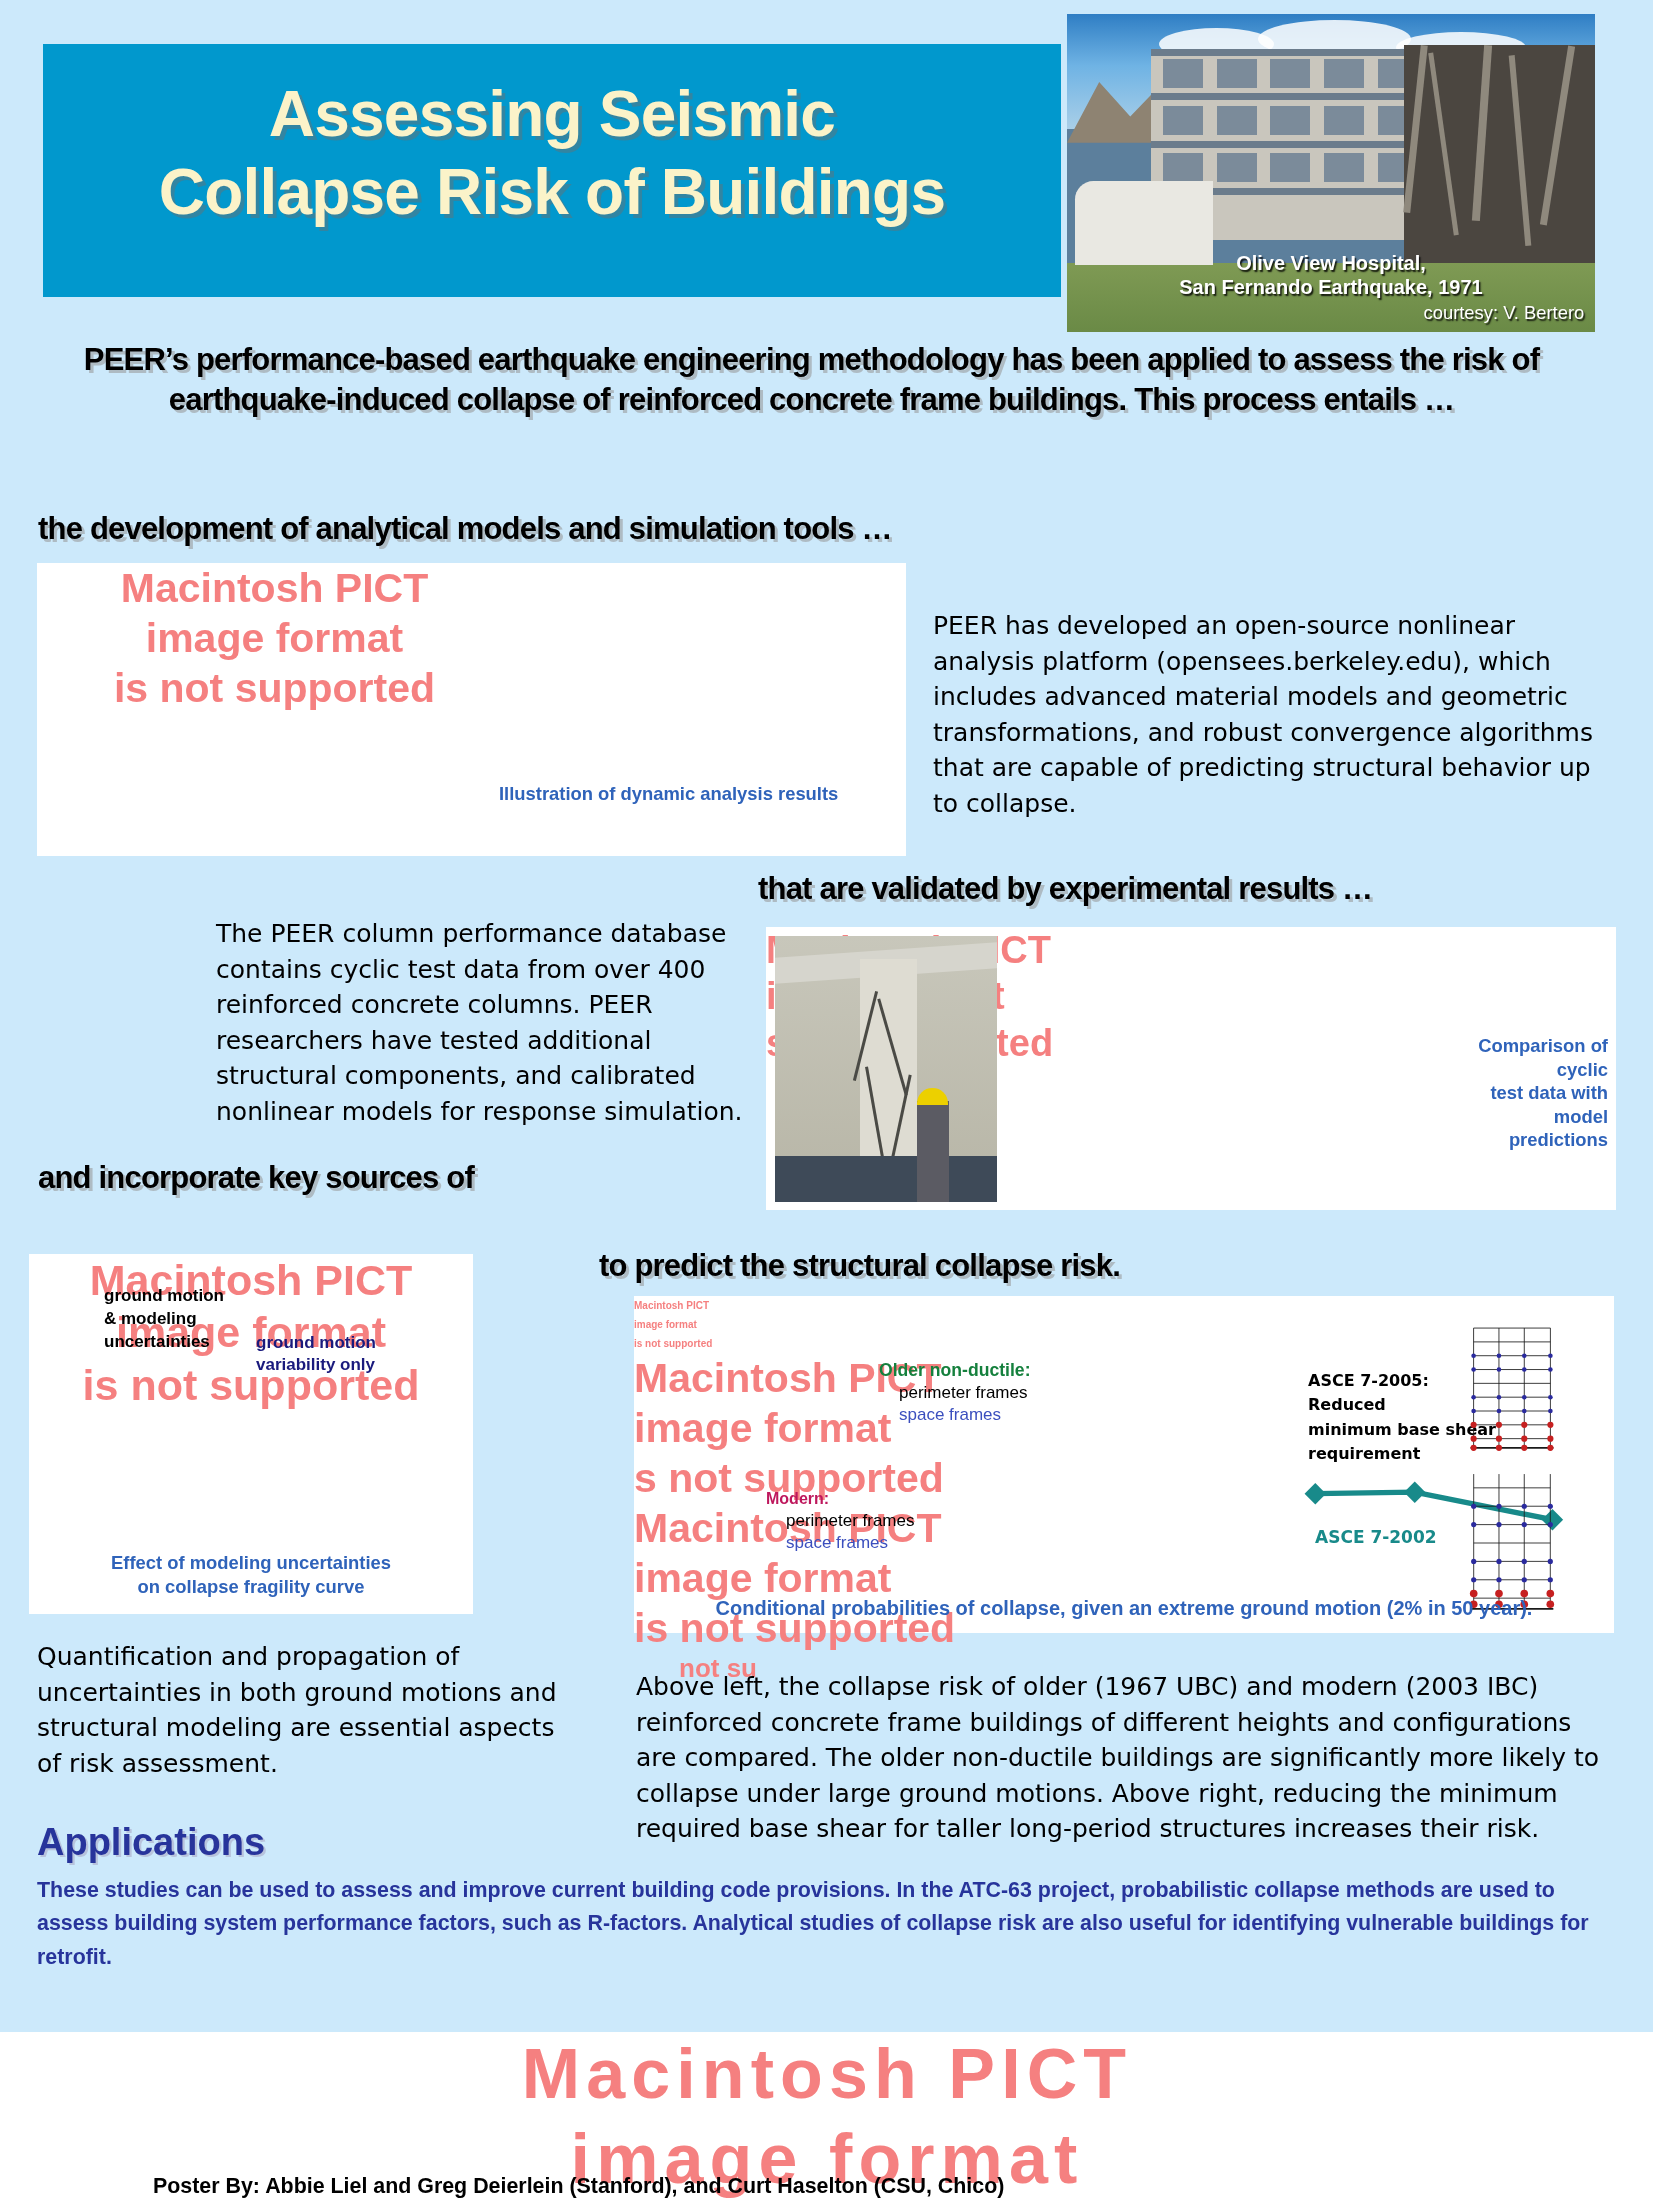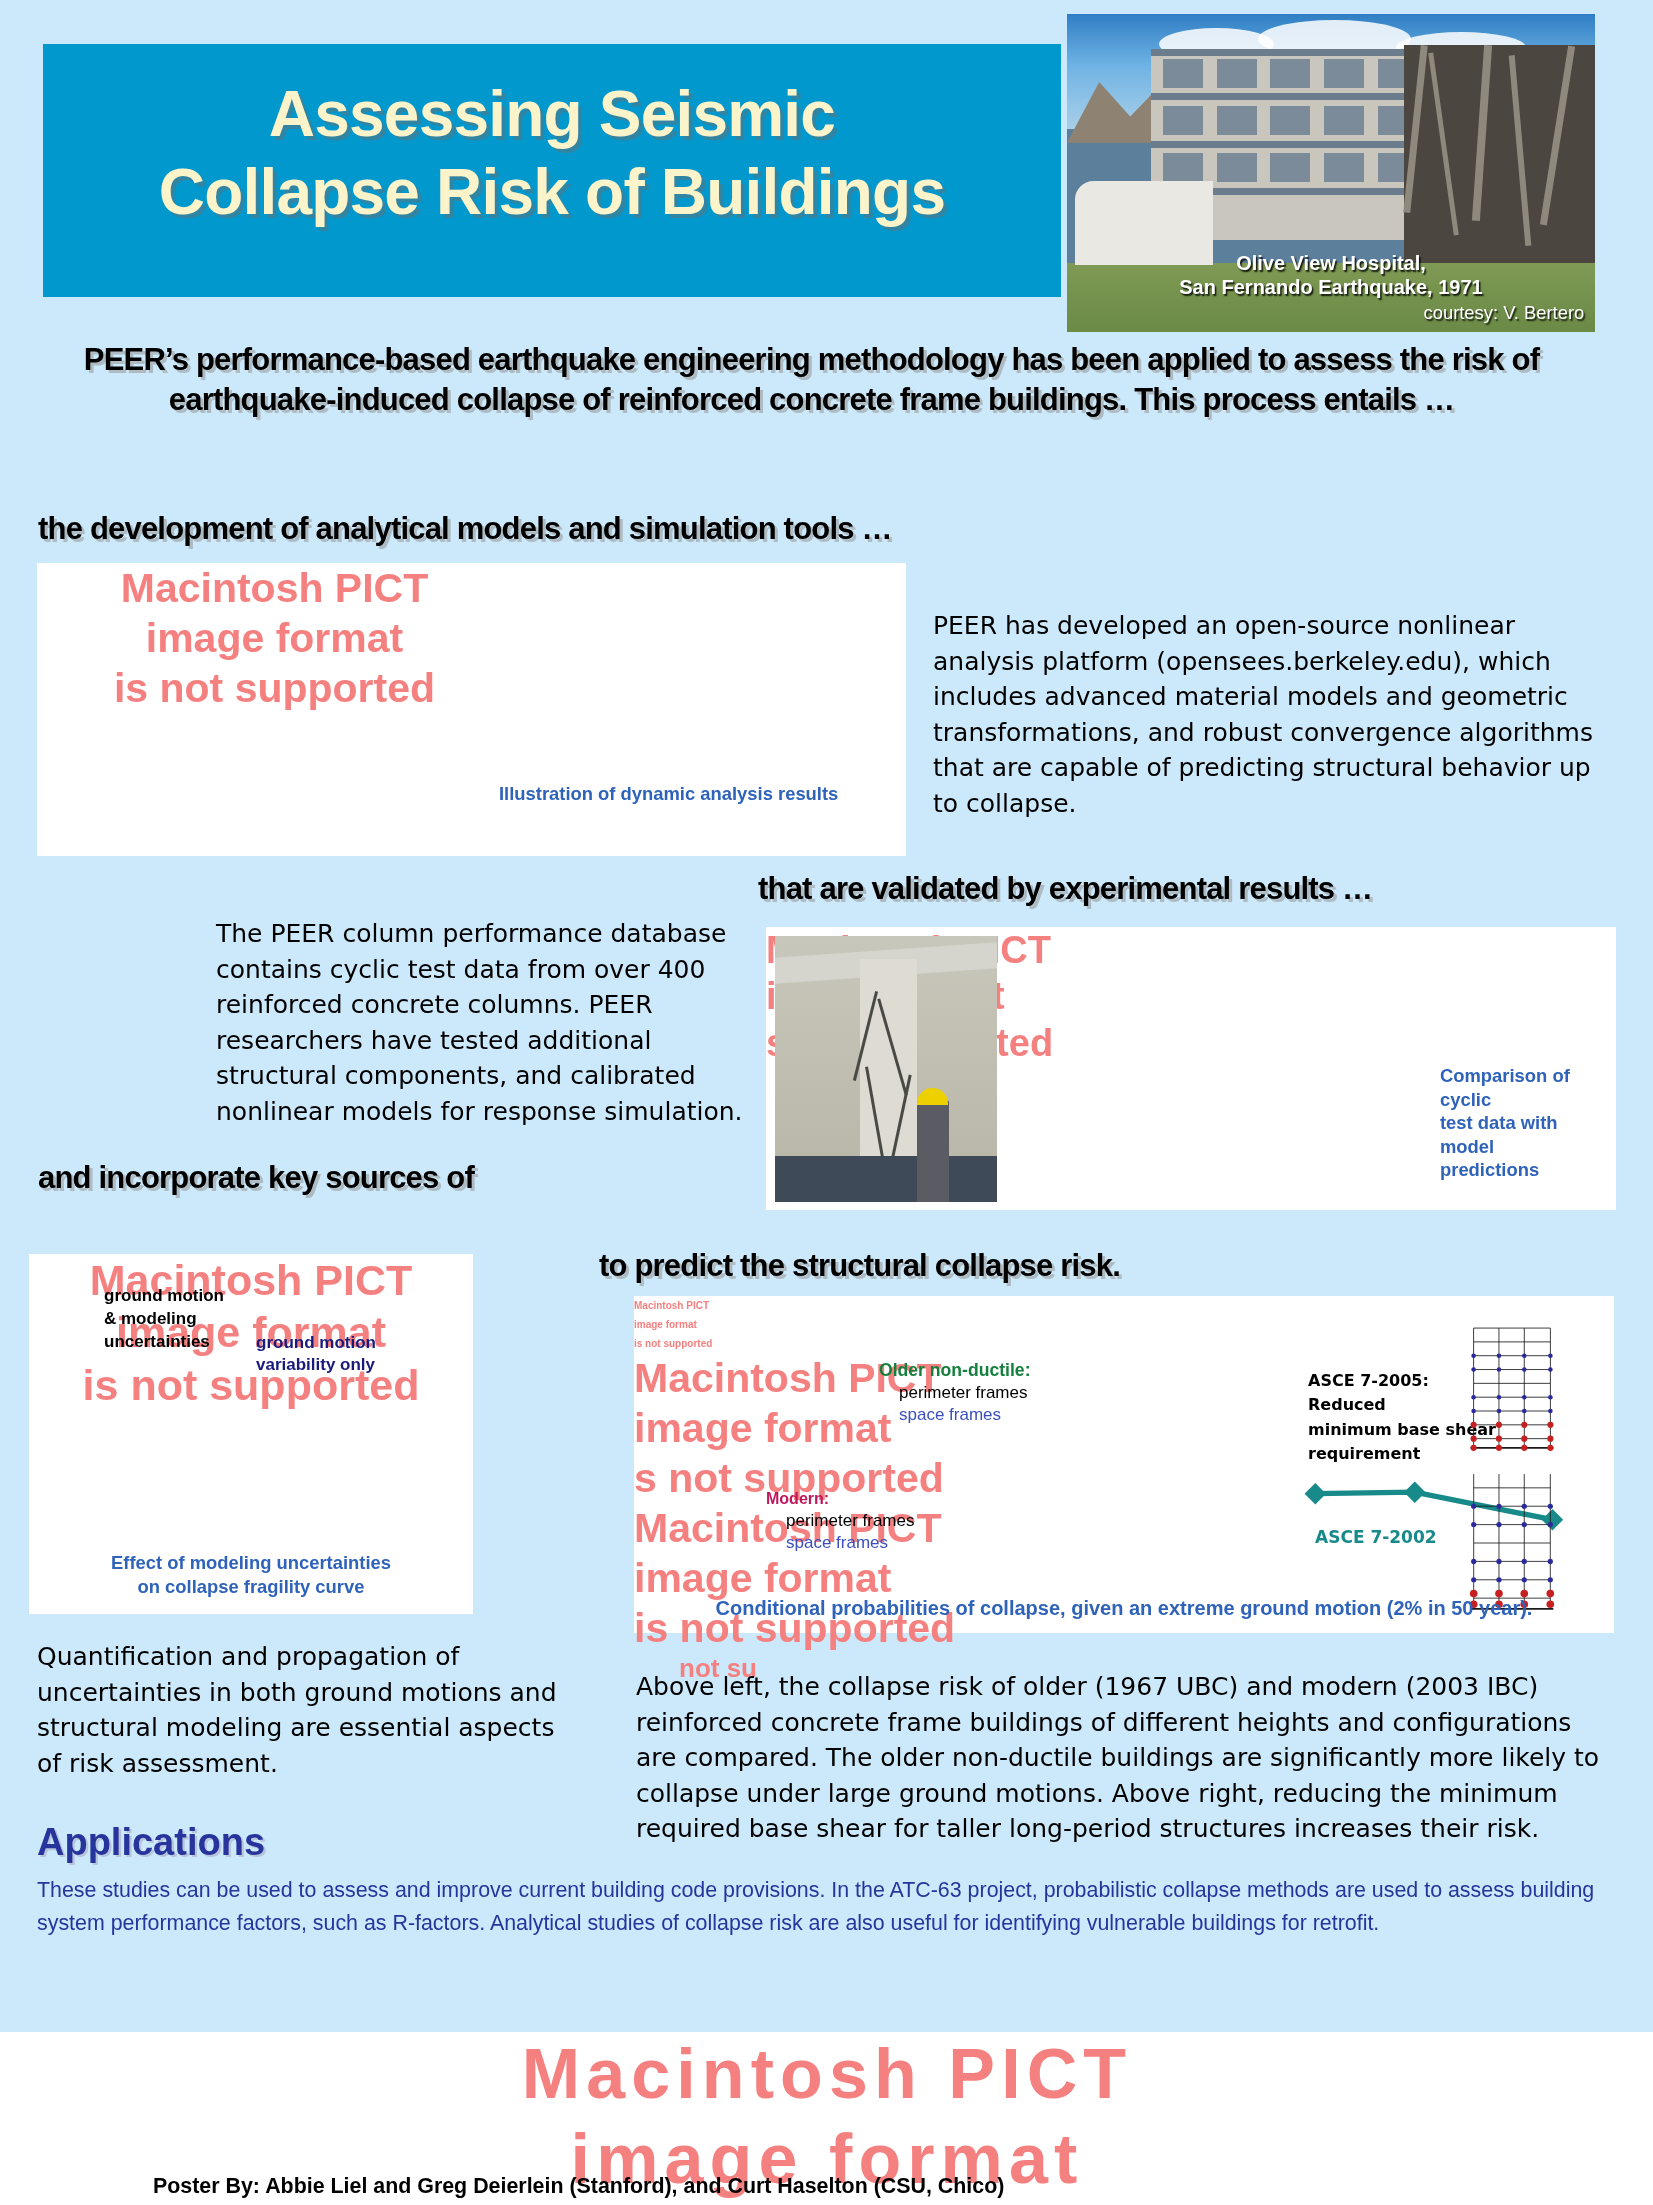--- a/index.html
+++ b/index.html
@@ -199,21 +199,21 @@
     <div class="person" style="left:142px;top:165px;"></div>
     <div class="helmet" style="left:142px;top:152px;"></div>
   </div>
 
   <div class="pict-ph" style="left:198px;top:73px;width:490px;font-size:38px;text-align:left;">
     <div>Macintosh PICT</div>
     <div>image format</div>
     <div>s not supported</div>
   </div>
 
-  <div class="cap-blue abs" style="left:674px;top:107px;width:168px;font-size:18.4px;text-align:left;margin-top:30px;">
+  <div class="cap-blue abs" style="left:674px;top:107px;width:168px;font-size:18.4px;text-align:right;">
     <div>Comparison of cyclic</div>
     <div>test data with model</div>
     <div>predictions</div>
   </div>
 </div>
 
 <div class="abs hdg" style="left:38px;top:1158px;width:613px;font-size:31px;line-height:1.30;">
   <div>and incorporate key sources of</div>
 </div>
 
@@ -392,21 +392,21 @@
 </div>
 
 <div class="abs body-txt" style="left:37px;top:1639px;width:536px;font-size:25px;">Quantification and propagation of uncertainties in both ground motions and structural modeling are essential aspects of risk assessment.</div>
 
 <div class="abs body-txt" style="left:636px;top:1669px;width:980px;font-size:25px;">Above left, the collapse risk of older (1967 UBC) and modern (2003 IBC) reinforced concrete frame buildings of different heights and configurations are compared.  The older non-ductile buildings are significantly more likely to collapse under large ground motions.  Above right, reducing the minimum required base shear for taller long-period structures increases their risk.</div>
 
 <div class="abs" style="left:37px;top:1821px;width:536px;font-family:'Liberation Sans',sans-serif;
       font-weight:bold;font-size:38px;color:#27349b;text-shadow:2.3px 2.3px 0 rgba(170,170,200,.6);">Applications</div>
 
 <div class="abs" style="left:37px;top:1874px;width:1577px;font-family:'Liberation Sans',sans-serif;
-      font-weight:normal;font-size:21.4px;line-height:1.56;color:#27349b;">These studies can be used to assess and improve current building code provisions.  In the ATC-63 project, probabilistic collapse methods are used to assess building system performance factors, such as R-factors.  Analytical studies of collapse risk are also useful for identifying vulnerable buildings for retrofit.</div>
+      font-weight:bold;font-size:21.4px;line-height:1.56;color:#27349b;">These studies can be used to assess and improve current building code provisions.  In the ATC-63 project, probabilistic collapse methods are used to assess building system performance factors, such as R-factors.  Analytical studies of collapse risk are also useful for identifying vulnerable buildings for retrofit.</div>
 
 <div class="white-panel" style="left:0px;top:2032px;width:1654px;height:173px;">
   <div class="pict-ph" style="left:0;top:12.3px;width:1654px;font-size:70px;line-height:1.22;letter-spacing:6.1px;">
     <div>Macintosh PICT</div>
     <div>image format</div>
     <div>is not supported</div>
   </div>
   <div class="abs" style="left:153px;top:142px;width:1378px;font-family:'Liberation Sans',sans-serif;
         font-weight:bold;font-size:21.4px;color:#000;">Poster By: Abbie Liel and Greg Deierlein (Stanford), and Curt Haselton (CSU, Chico)</div>
 </div>

